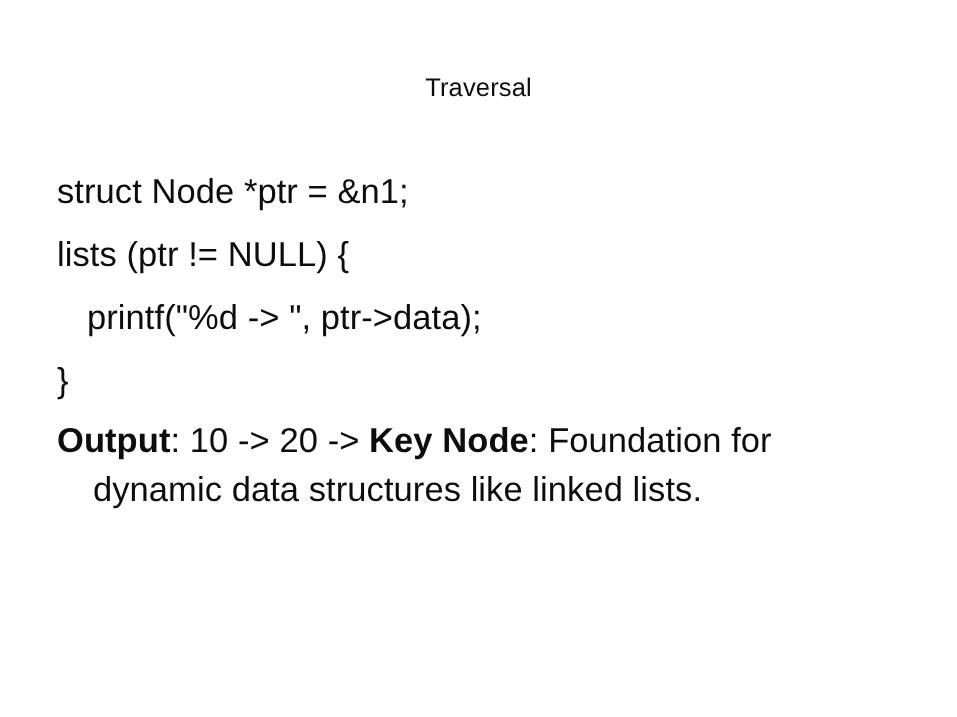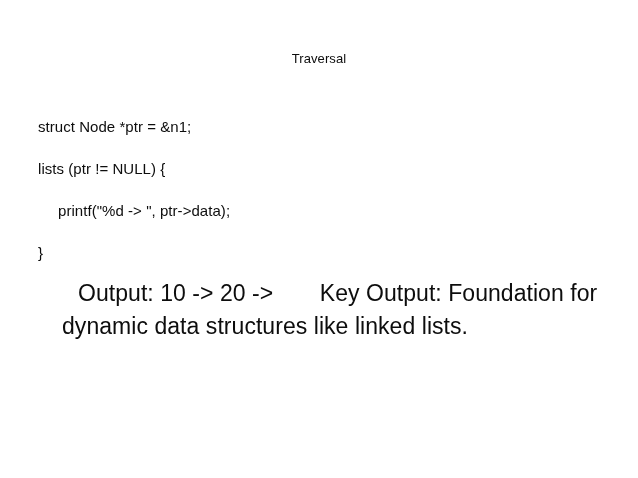--- a/index.html
+++ b/index.html
@@ -19,73 +19,72 @@
     background: #ffffff;
     overflow: hidden;
     box-sizing: border-box;
   }
   .slide-title {
     position: absolute;
     left: 0;
     top: 48px;
     width: 638px;
     text-align: center;
-    font-size: 13px;
+    font-size: 17px;
     font-weight: 400;
     line-height: 22px;
     color: #0d0d0d;
     letter-spacing: 0.1px;
     white-space: nowrap;
   }
   .body-block {
     position: absolute;
     left: 38px;
     top: 106px;
     width: 560px;
   }
   .code-line {
-    font-size: 15px;
+    font-size: 23px;
     line-height: 42px;
     font-weight: 400;
     color: #0d0d0d;
     white-space: pre-wrap;
     letter-spacing: 0.05px;
   }
   .indent-1 { padding-left: 20px; }
   .indent-2 { padding-left: 26px; }
 
   .summary-line {
     font-size: 23px;
     line-height: 33px;
     font-weight: 400;
     color: #0d0d0d;
     padding-left: 24px;
     text-indent: -24px;
     letter-spacing: 0.05px;
     margin-top: 3px;
   }
   .summary-line b {
-    font-weight: 400;
-    margin-left: 40px;
+    font-weight: 700;
   }
 </style>
 </head>
 <body>
 
 <div class="slide">
 
   <div class="slide-title">Traversal</div>
 
   <div class="body-block">
 
     <div class="code-line">struct Node *ptr = &amp;n1;</div>
 
     <div class="code-line">lists (ptr != NULL) {</div>
 
     <div class="code-line indent-1">printf("%d -&gt; ", ptr-&gt;data);</div>
 
 
     <div class="code-line">}</div>
 
-    <div class="summary-line"><b>Output</b><span>: 10 -&gt; 20 -&gt; </span><b>Key Output</b><span>: Foundation for dynamic data structures like linked lists.</span></div>
+    <div class="summary-line"><b>Output</b><span>: 10 -&gt; 20 -&gt; </span><b>Key Node</b><span>: Foundation for dynamic data structures like linked lists.</span></div>
 
   </div>
 </div>
 
 </body></html>

